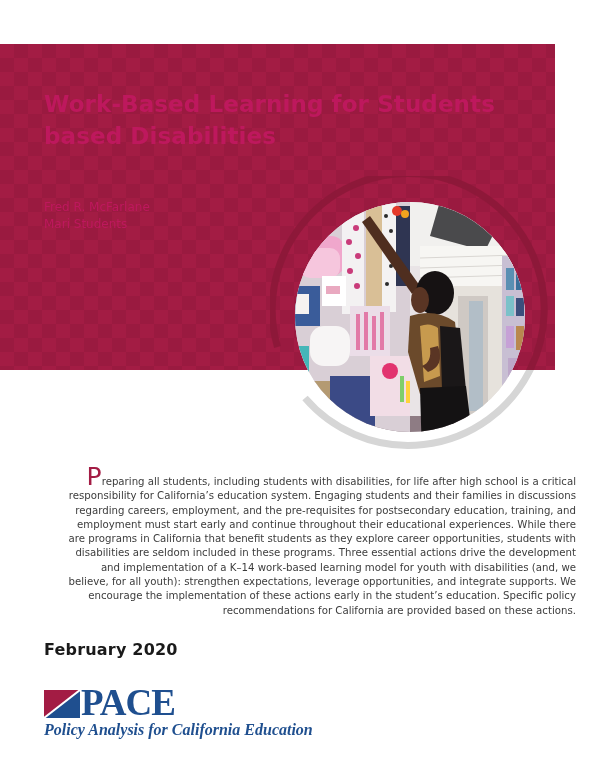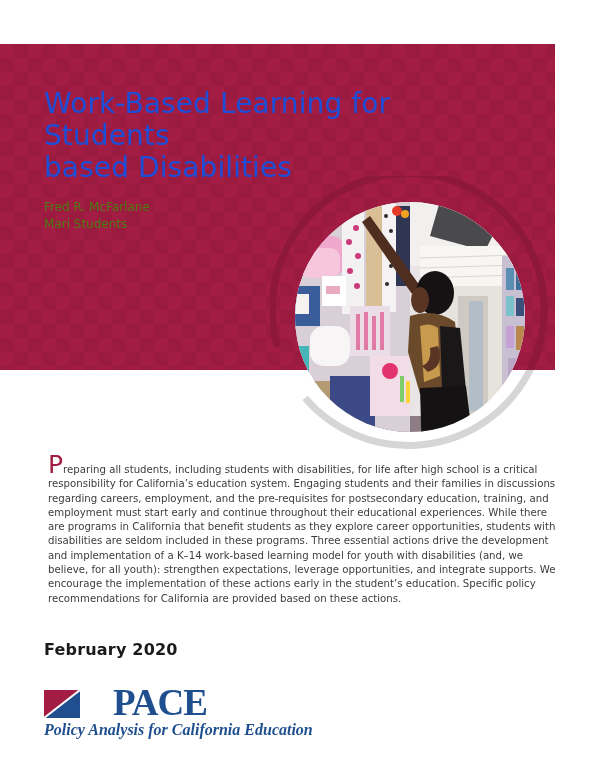--- a/index.html
+++ b/index.html
@@ -12,53 +12,53 @@
     position: absolute; left: 0; top: 44px; width: 555px; height: 326px;
     background-color: #a31c44;
     background-image:
       linear-gradient(45deg, rgba(0,0,0,0.055) 25%, transparent 25%, transparent 75%, rgba(0,0,0,0.055) 75%),
       linear-gradient(45deg, rgba(0,0,0,0.055) 25%, transparent 25%, transparent 75%, rgba(0,0,0,0.055) 75%);
     background-size: 28px 28px;
     background-position: 0 0, 14px 14px;
   }
   .title {
     position: absolute; left: 44px; top: 88px; width: 480px;
-    color: #1d4ed8; font-size: 28px; line-height: 32px; font-weight: normal;
+    color: #be185d; font-size: 23px; line-height: 32px; font-weight: bold;
     margin: 0; letter-spacing: 0.1px;
   }
   .authors {
     position: absolute; left: 44px; top: 199px;
-    color: #4d7c0f; font-size: 12px; line-height: 17px;
+    color: #be185d; font-size: 12px; line-height: 17px;
   }
   .authors div { white-space: nowrap; }
   .photo-wrap {
     position: absolute; left: 270px; top: 176px; width: 282px; height: 282px;
   }
   .abstract {
     position: absolute; left: 44px; top: 454px; width: 516px;
     color: #3c3c3c; font-size: 10.2px; line-height: 14.3px;
-    margin: 4px; text-align: left;
+    margin: 16px; text-align: right;
   }
   .dropcap {
     color: #a31c44; font-size: 25px; line-height: 14px;
     font-family: "DejaVu Sans", sans-serif;
     vertical-align: baseline;
   }
   .date {
     position: absolute; left: 44px; top: 640px;
     color: #1a1a1a; font-size: 16px; font-weight: bold; letter-spacing: 0.2px;
   }
   .logo {
     position: absolute; left: 44px; top: 689px; width: 190px; height: 50px;
   }
   .logo-mark { position: absolute; left: 0; top: 1px; width: 36px; height: 28px; }
   .logo-word {
     position: absolute; left: 37px; top: -6px;
     font-family: "Liberation Serif", "DejaVu Serif", serif;
-    font-weight: bold; font-size: 37px; color: #1f4f8f; letter-spacing: -1px; line-height: 40px; margin-left: 32px;
+    font-weight: bold; font-size: 37px; color: #1f4f8f; letter-spacing: -1px; line-height: 40px;
   }
   .logo-tag {
     position: absolute; left: 0; top: 32px; white-space: nowrap;
     font-family: "Liberation Serif", "DejaVu Serif", serif;
     font-style: italic; font-weight: bold; font-size: 16px; color: #1f4f8f;
   }
 </style>
 </head>
 <body>
 

